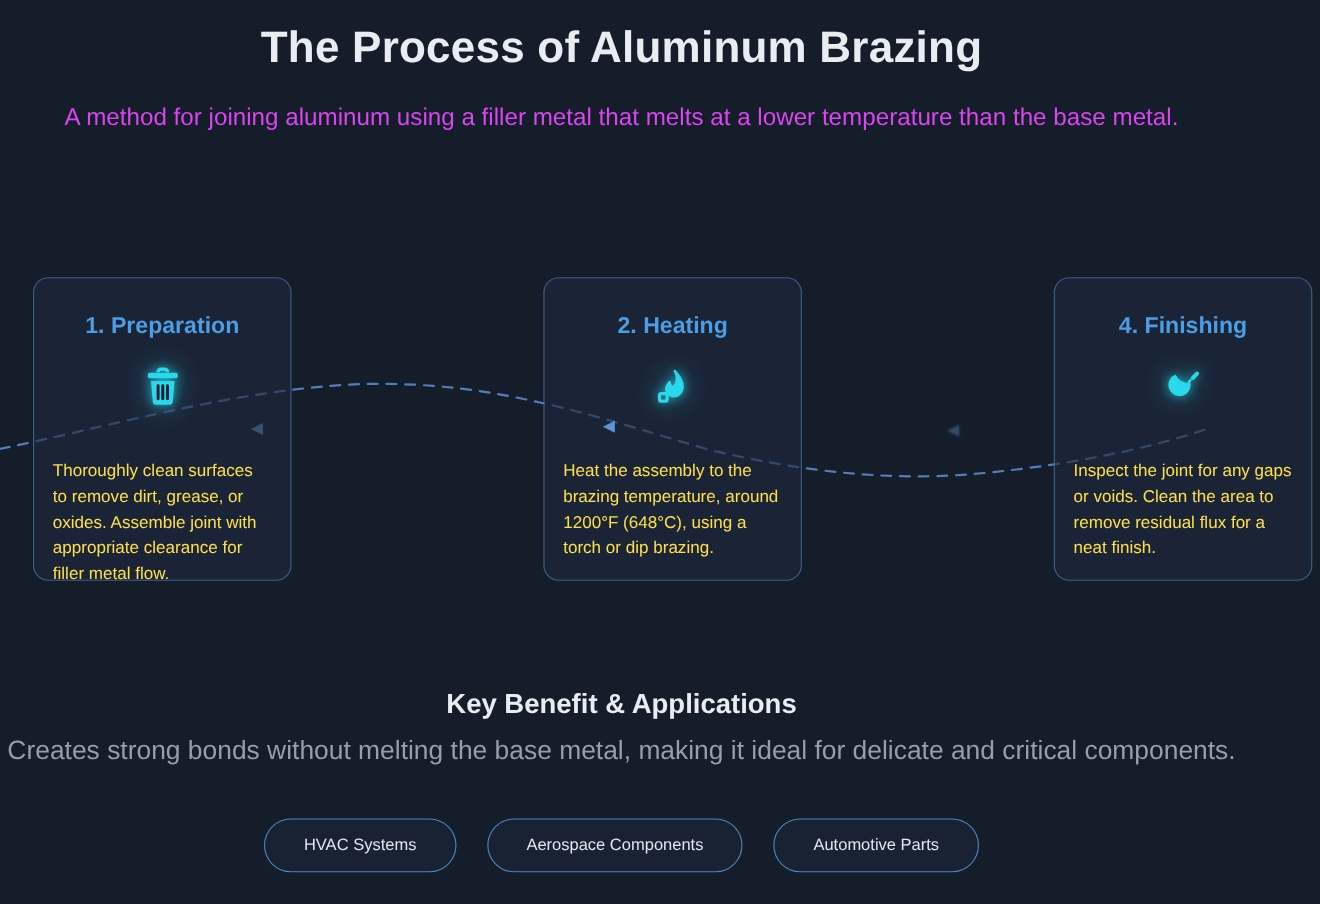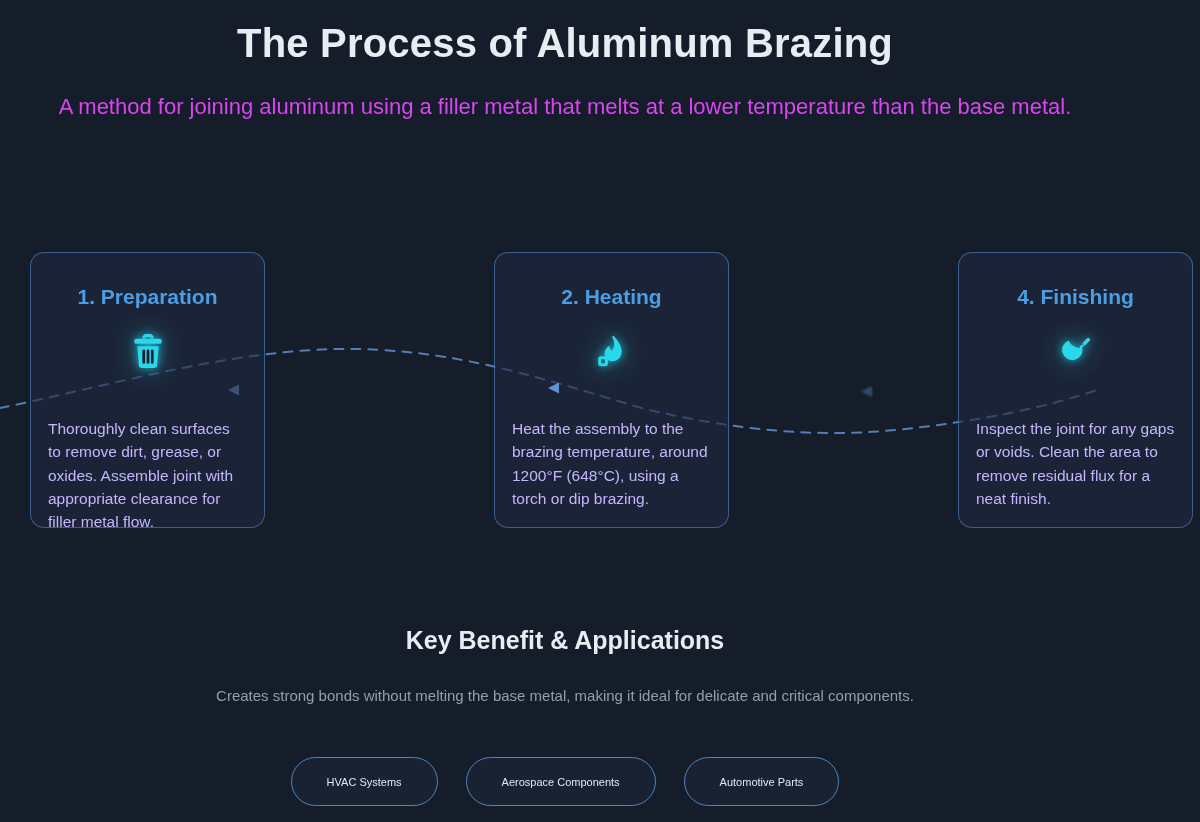--- a/index.html
+++ b/index.html
@@ -49,33 +49,33 @@
   }
   .step-icon-wrap {
     margin-top:22px; height:42px;
     display:flex; align-items:center; justify-content:center;
   }
   .icon-svg {
     filter:drop-shadow(0 0 5px rgba(41,216,234,.75)) drop-shadow(0 0 12px rgba(41,216,234,.35));
   }
   .step-desc {
     margin-top:44px; font-size:15.5px; line-height:1.5;
-    color:#c4b5fd; text-align:left;
+    color:#fde047; text-align:left;
   }
 
   
   .benefit-heading { margin-top:97px; font-size:25px; line-height:30px; font-weight:700; color:#e9edf2; }
-  .benefit-text    { margin-top:30px; font-size:15px; line-height:21px; color:#939eae; }
+  .benefit-text    { margin-top:17px; font-size:24px; line-height:21px; color:#939eae; }
 
   .pill-row { margin-top:51px; display:flex; justify-content:center; gap:28px; }
   .app-pill {
     height:49px; padding:0 35px;
     display:flex; align-items:center; justify-content:center;
     border:1px solid #4d86c0; border-radius:26px;
-    background:#192233; color:#e2e7ee; font-size:11px;
+    background:#192233; color:#e2e7ee; font-size:15px;
     cursor:pointer;
   }
 </style>
 </head>
 <body>
 
 <header class="page-header centered">
   <h1 class="page-title">The Process of Aluminum Brazing</h1>
   <p class="page-subtitle">A method for joining aluminum using a filler metal that melts at a lower temperature than the base metal.</p>
 </header>

